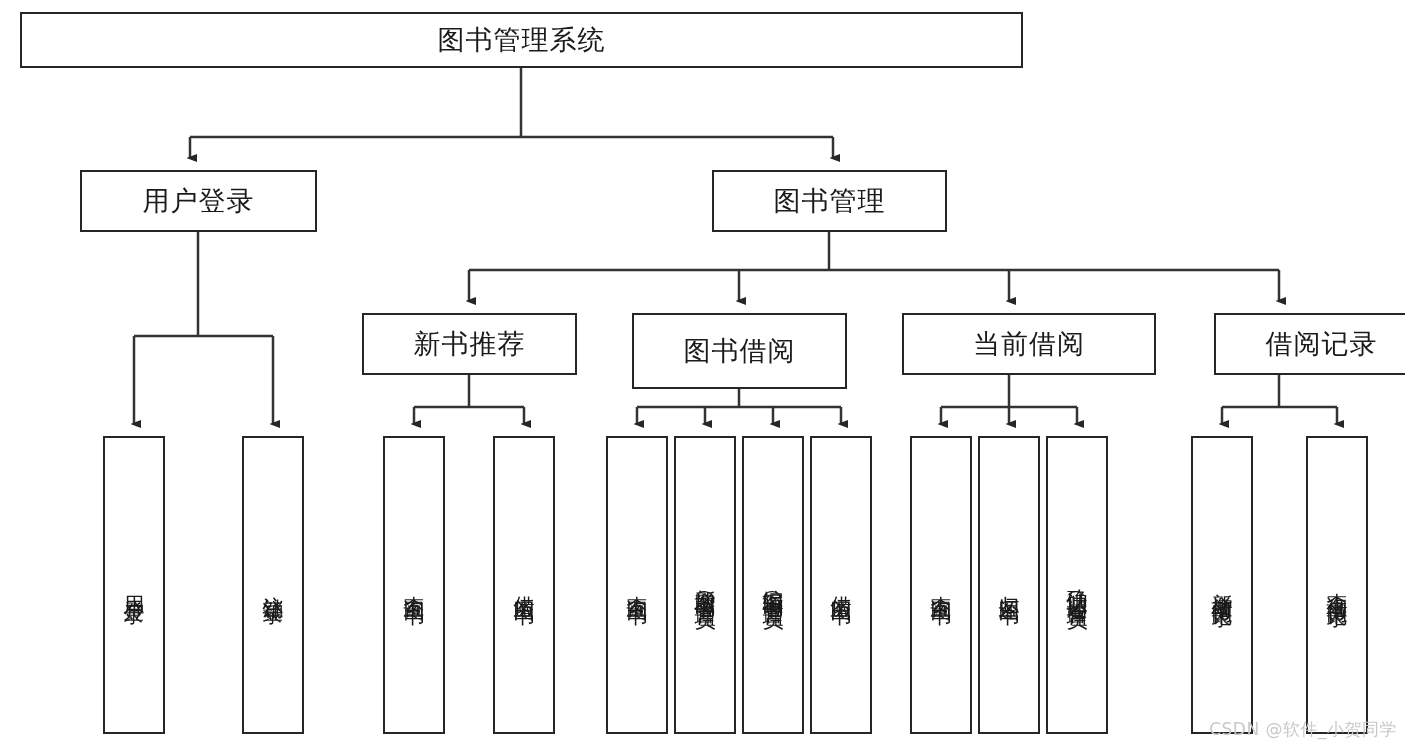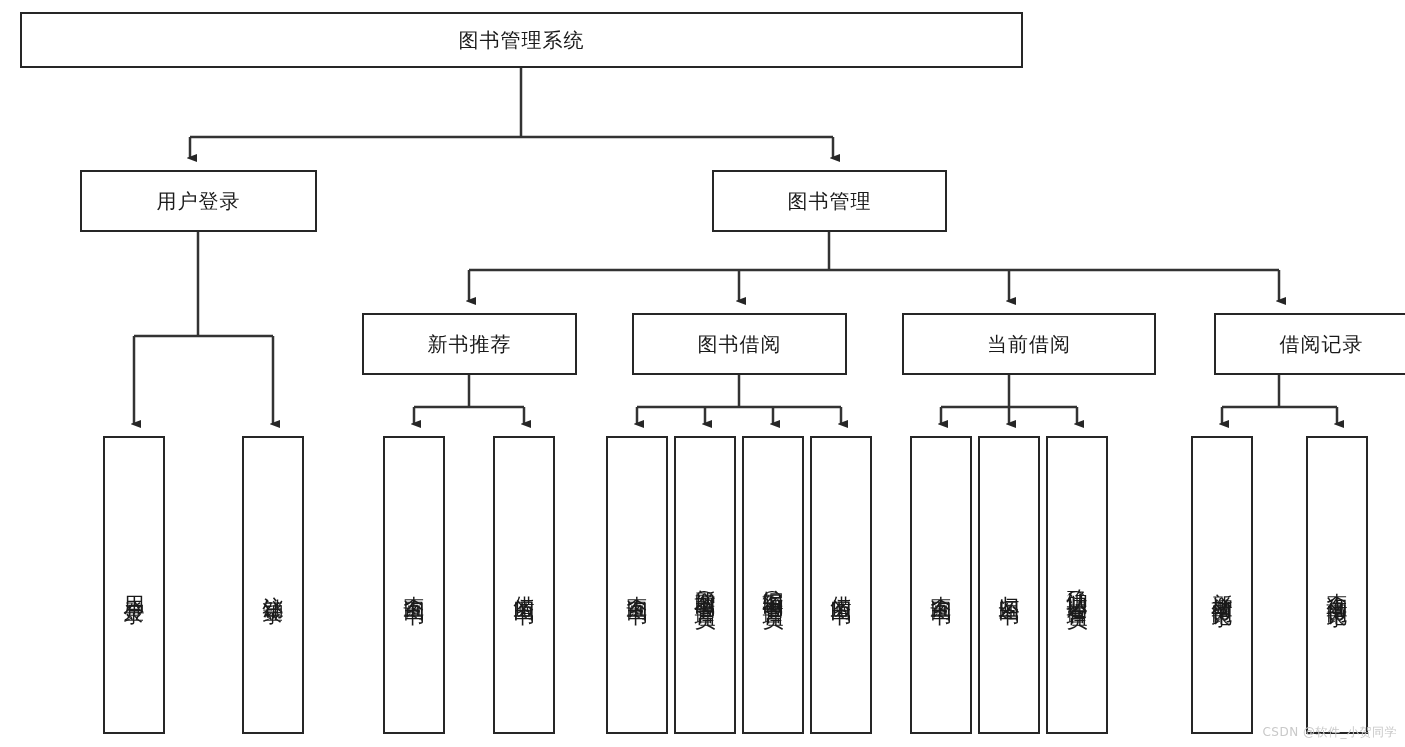--- a/index.html
+++ b/index.html
@@ -29,41 +29,41 @@
     box-sizing: border-box;
     border: 2px solid #262626;
     background: #ffffff;
     display: flex;
     align-items: center;
     justify-content: center;
     color: #1a1a1a;
     z-index: 2;
   }
   .node.horizontal {
-    font-size: 20px;
+    font-size: 27px;
     letter-spacing: 1px;
     line-height: 1.2;
     align-items: center;
   }
   .node.vertical {
     font-size: 21px;
   }
   .node.vertical .vlabel {
     writing-mode: vertical-rl;
     text-orientation: upright;
     letter-spacing: 3px;
     line-height: 1.05;
     white-space: nowrap;
     text-align: center;
   }
   .watermark {
     position: absolute;
     right: 8px;
     bottom: 6px;
-    font-size: 12px;
+    font-size: 17px;
     color: #c9c9c9;
     letter-spacing: 0.5px;
     z-index: 3;
     white-space: nowrap;
     margin-top: 16px;
   }
 </style>
 </head>
 <body>
 
@@ -126,21 +126,21 @@
   <div class="node horizontal" style="left:80px; top:170px; width:237px; height:62px;">
     <span>用户登录</span>
   </div>
   <div class="node horizontal" style="left:712px; top:170px; width:235px; height:62px;">
     <span>图书管理</span>
   </div>
 
   <div class="node horizontal" style="left:362px; top:313px; width:215px; height:62px;">
     <span>新书推荐</span>
   </div>
-  <div class="node horizontal" style="left:632px; top:313px; width:215px; height:62px;">
+  <div class="node horizontal" style="left:632px; top:313px; width:215px; height:76px;">
     <span>图书借阅</span>
   </div>
   <div class="node horizontal" style="left:902px; top:313px; width:254px; height:62px;">
     <span>当前借阅</span>
   </div>
   <div class="node horizontal" style="left:1172px; top:313px; width:215px; height:62px;margin-left:42px;">
     <span>借阅记录</span>
   </div>
 
   <div class="node vertical" style="left:103px; top:436px; width:62px; height:298px;">

